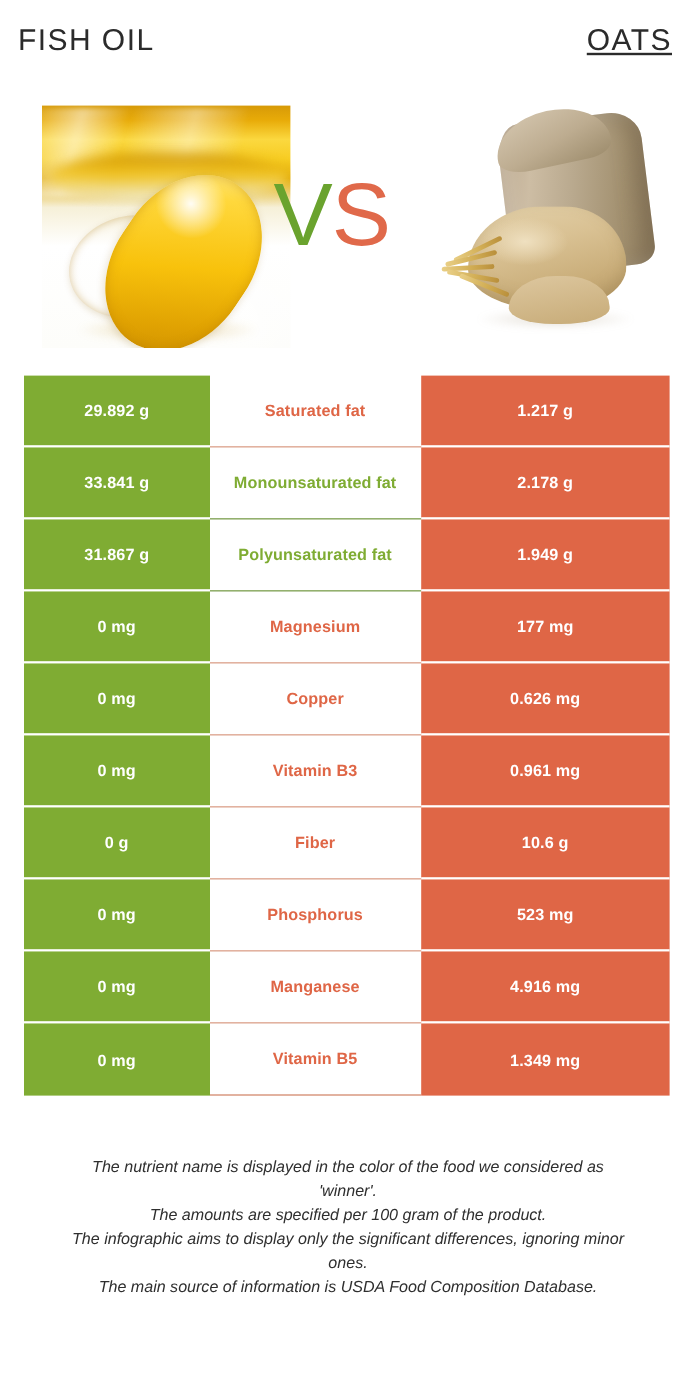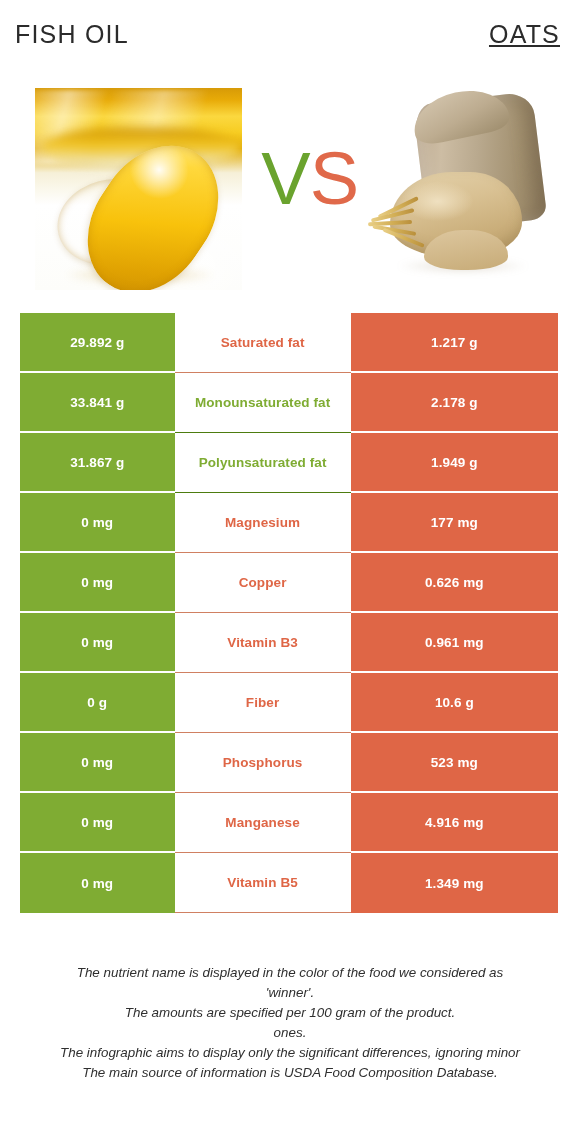--- a/index.html
+++ b/index.html
@@ -121,21 +121,21 @@
     background: radial-gradient(ellipse at center, rgba(196,150,30,.34) 0%, rgba(255,255,255,0) 72%);
     filter: blur(3px);
   }
 
   
   .vs {
     position: absolute;
     left: 228px;
     top: 72px;
     width: 130px;
-    text-align: right;
+    text-align: left;
     font-family: "Liberation Sans", sans-serif;
     font-size: 74px;
     font-weight: 300;
     line-height: 1;
     letter-spacing: -1px;
   }
   .vs .v { color: #6aa32e; }
   .vs .s { color: #e0694a; }
 
   
@@ -367,16 +367,16 @@
     <div class="cell cell-mid win-orange">Vitamin B5</div>
     <div class="cell cell-right">1.349 mg</div>
   </div>
 
 </div>
 
 <div class="footer">
   <p>The nutrient name is displayed in the color of the food we considered as</p>
   <p>'winner'.</p>
   <p>The amounts are specified per 100 gram of the product.</p>
+  <p>The infographic aims to display only the significant differences, ignoring minor</p>
   <p>ones.</p>
-  <p>The infographic aims to display only the significant differences, ignoring minor</p>
   <p>The main source of information is USDA Food Composition Database.</p>
 </div>
 
 </body></html>

